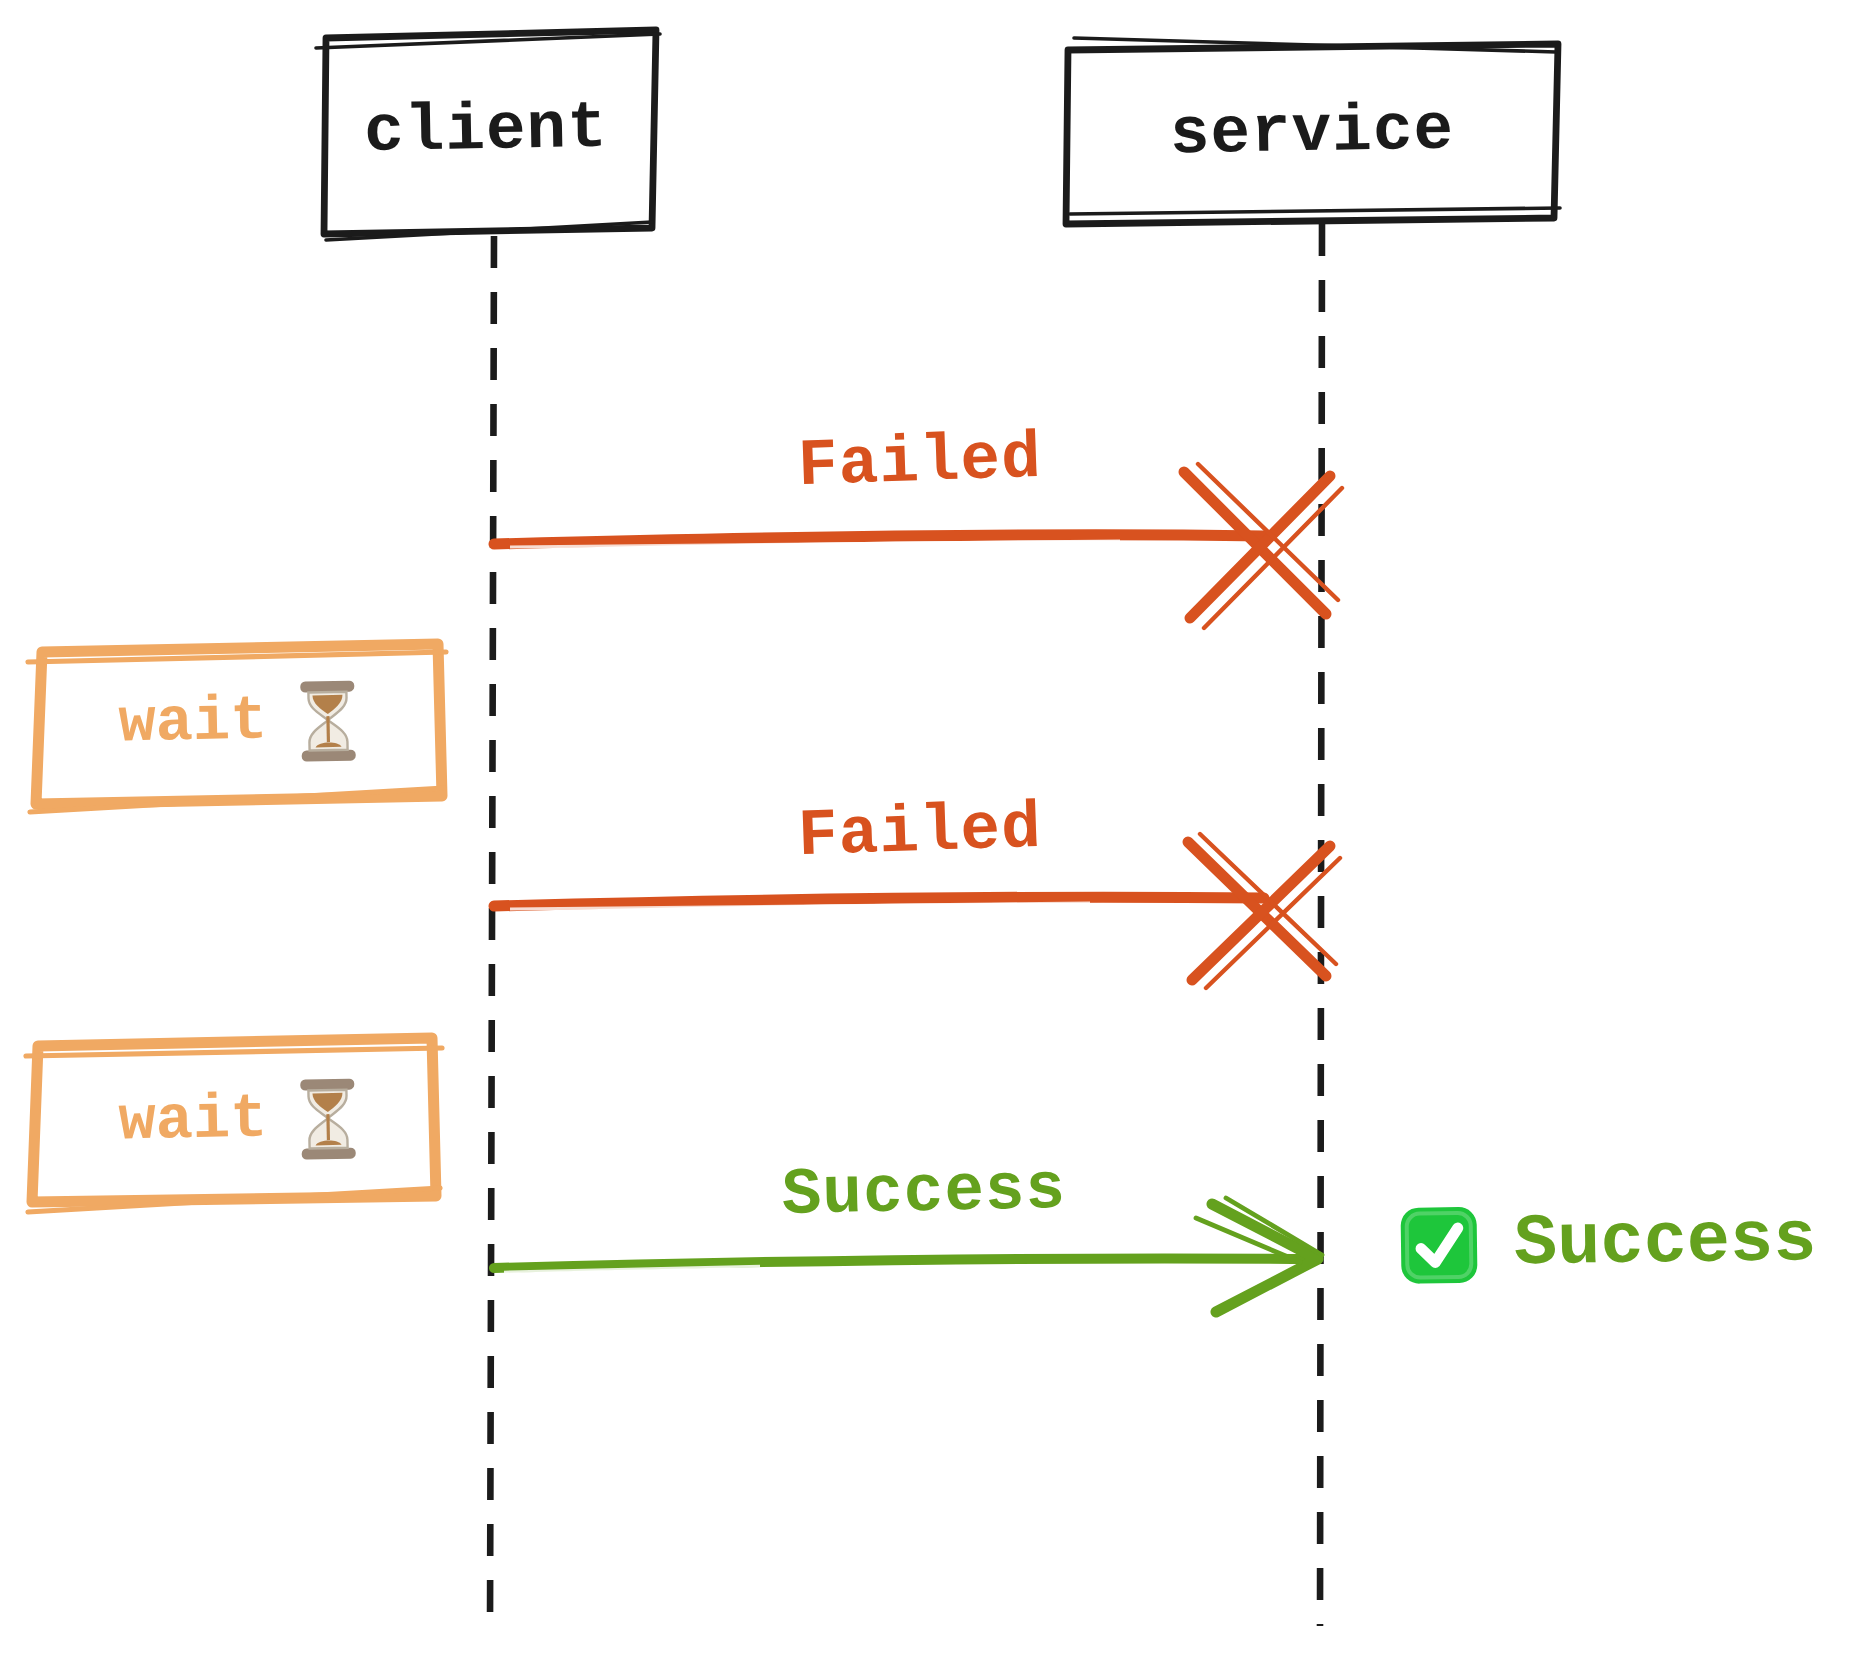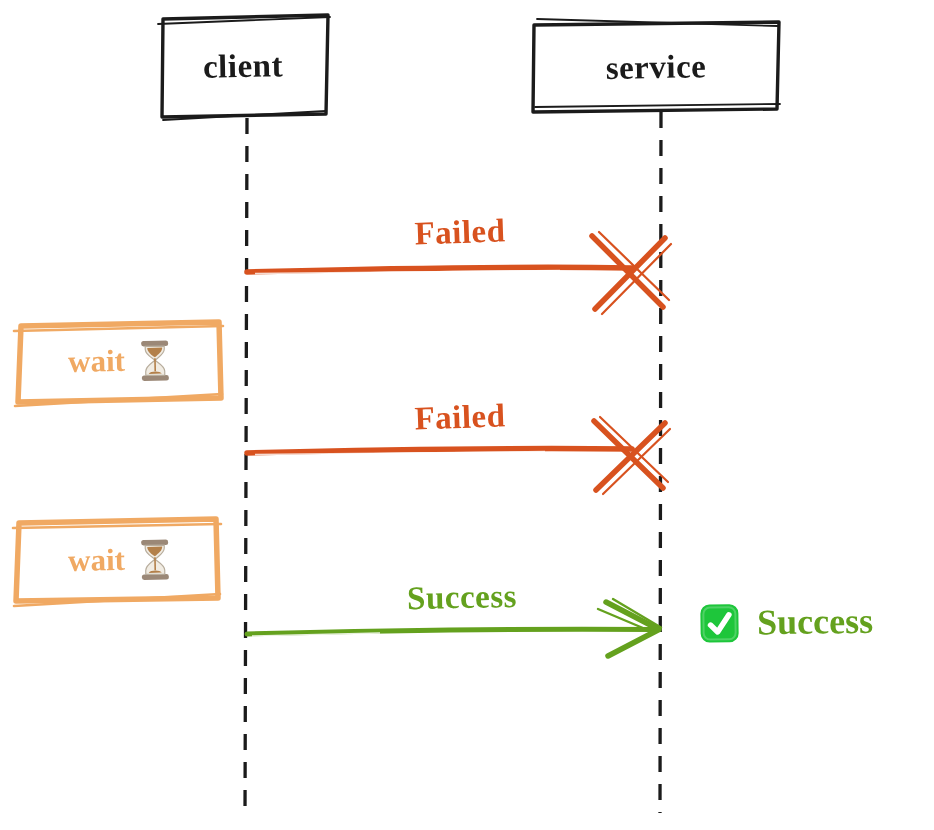--- a/index.html
+++ b/index.html
@@ -6,21 +6,21 @@
     --ink:#1b1b1b;
     --failed:#d8521f;
     --wait:#f0a963;
     --success:#64a11e;
   }
   *{box-sizing:border-box;}
   html,body{margin:0;padding:0;background:#ffffff;}
   body{width:934px;height:830px;overflow:hidden;}
   .canvas{
     position:relative;width:768px;height:830px;background:#ffffff;
-    font-family:Liberation Serif, serif;
+    font-family:Liberation Mono, monospace;
   }
   svg.layer{position:absolute;left:0;top:0;}
   .ink{stroke:var(--ink);}
   .failed-stroke{stroke:var(--failed);}
   .wait-stroke{stroke:var(--wait);}
   .success-stroke{stroke:var(--success);}
   .label{
     position:absolute;font-weight:600;letter-spacing:.5px;line-height:1.1;
     white-space:nowrap;
   }

